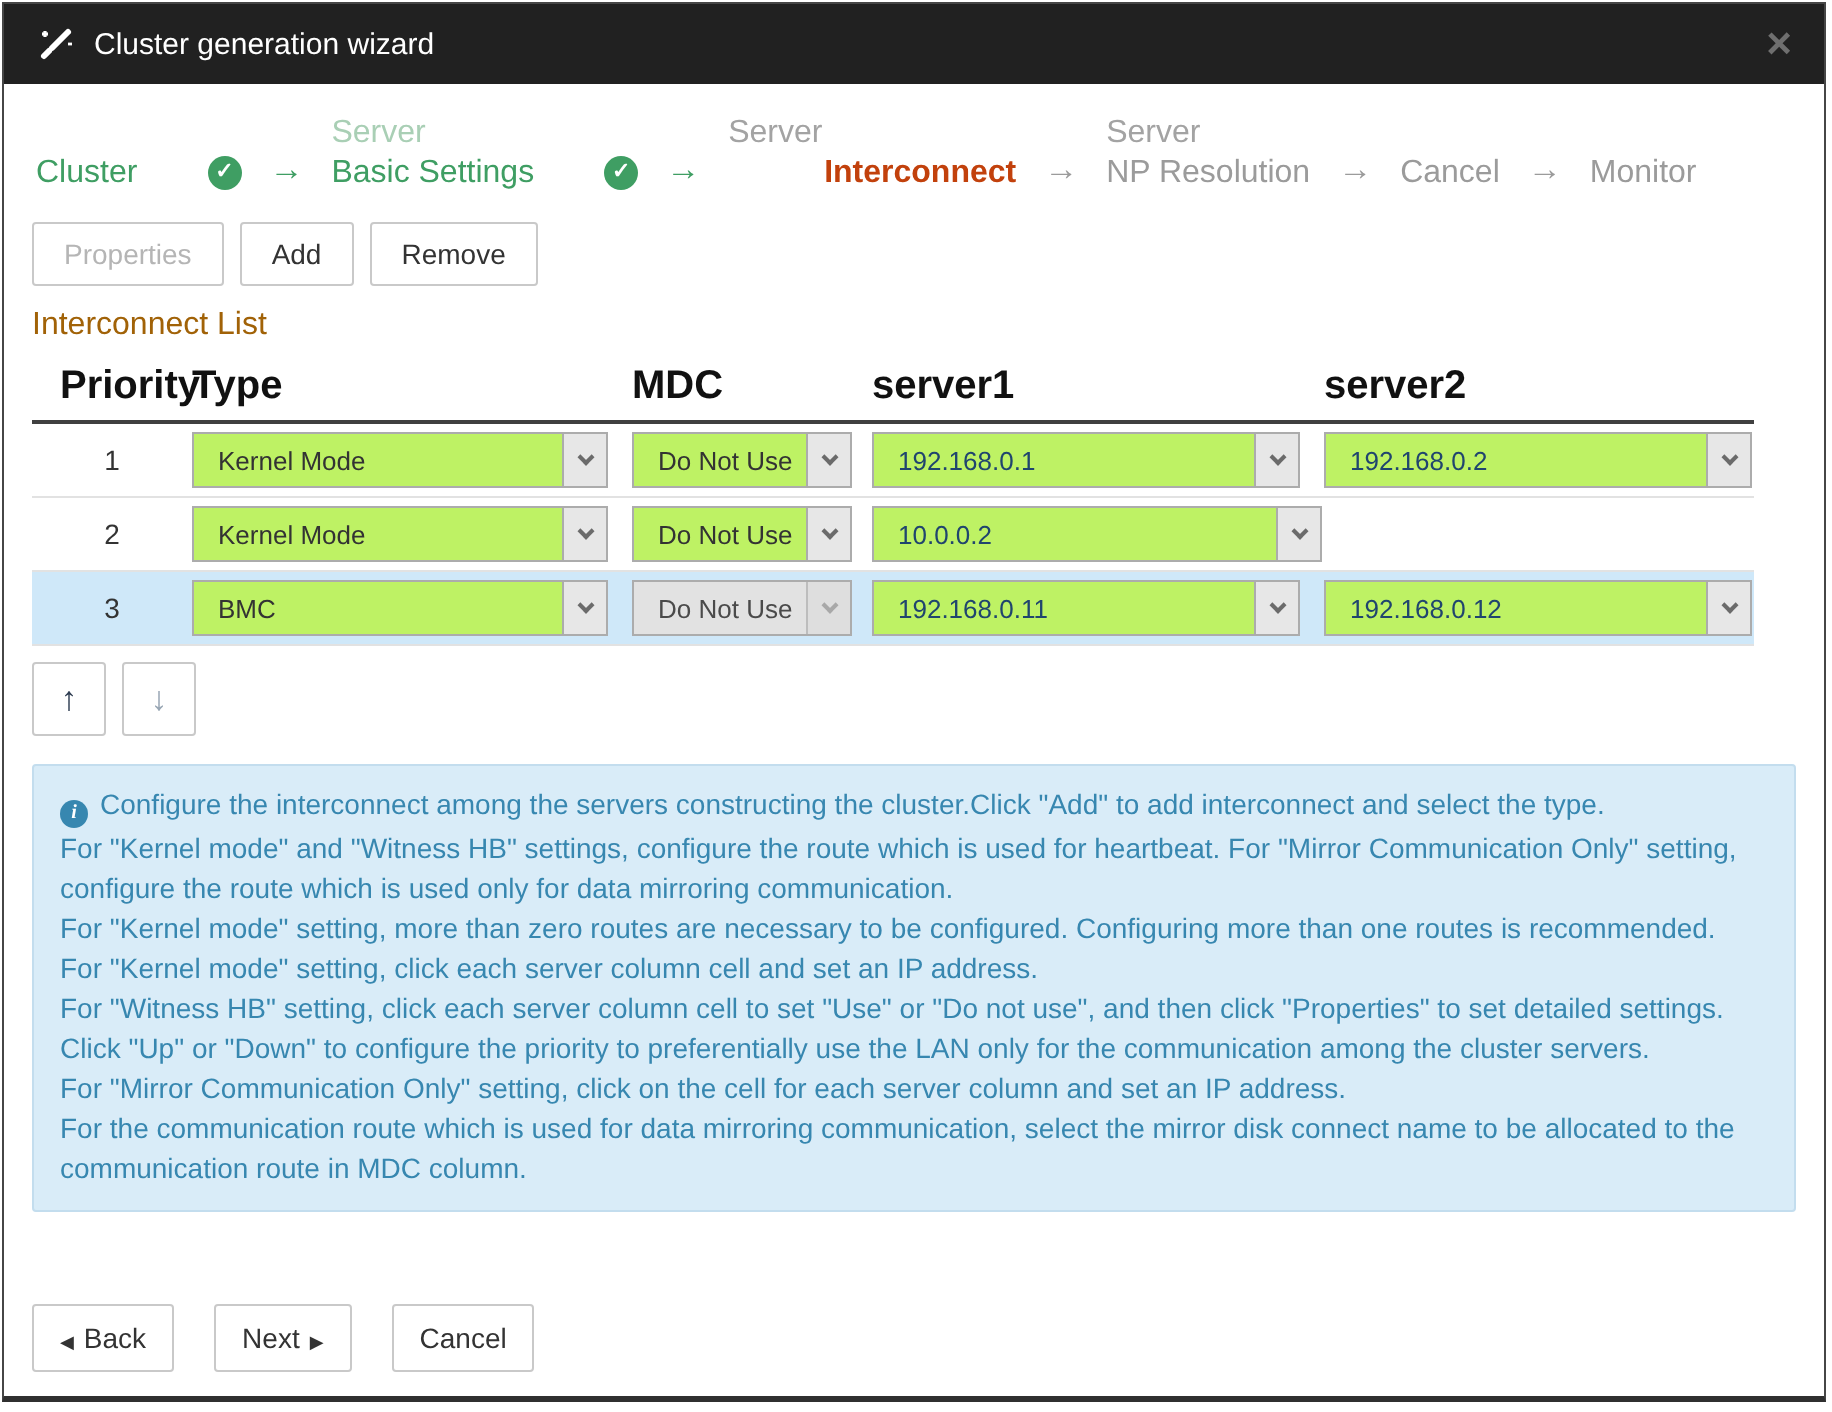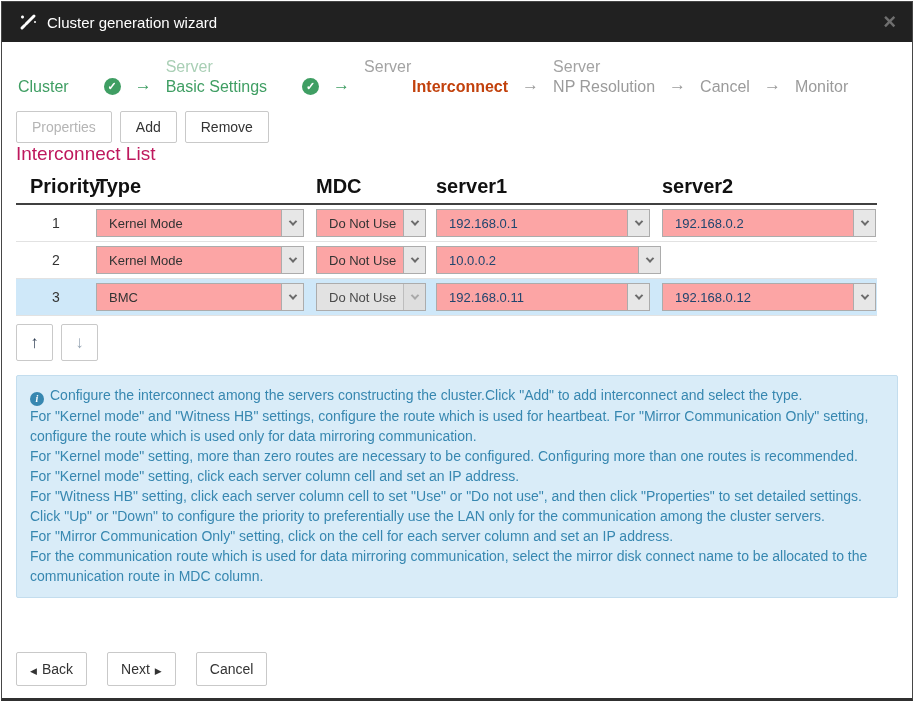--- a/index.html
+++ b/index.html
@@ -31,35 +31,35 @@
   .sarrow { font-size:17px; margin:0 14px 2px 14px; }
   .sarrow.green { color:#3f9e63; }
   .sarrow.gray { color:#9b9b9b; }
 
   
   .toolbar { margin-top:14px; display:flex; gap:8px; }
   .btn { background:#fff; border:1px solid #c9c9c9; border-radius:2px; font-size:14px; color:#333;
          padding:7px 15px; font-family:inherit; cursor:pointer; }
   .btn.disabled { color:#b5b5b5; }
 
-  .list-label { font-size:19px; color:#be185d; }
+  .list-label { margin-top:11px; font-size:16px; color:#a16207; }
 
   
   .table { margin-top:5px; width:861px; }
   .thead, .trow { display:grid; grid-template-columns:80px 220px 120px 226px 215px; }
   .thead { font-weight:bold; font-size:20px; color:#111; padding:5px 0 5px 0; border-bottom:2px solid #404040; }
   .thead .hc-priority { padding-left:14px; }
   .trow { align-items:center; height:37px; border-bottom:1px solid #e2e2e2; }
   .trow.selected { background:#cfe8f9; }
   .cell-priority { text-align:center; font-size:14px; color:#333; }
   .cell { padding-right:12px; }
   .cell.mdc { padding-right:10px; }
   .cell.s2 { padding-right:1px; }
 
-  .select { height:28px; border:1px solid #acacac; background:#fca5a5; display:flex; align-items:center;
+  .select { height:28px; border:1px solid #acacac; background:#bef264; display:flex; align-items:center;
             font-size:13px; color:#333; cursor:pointer; }
   .select .txt { padding-left:12px; flex:1; white-space:nowrap; overflow:hidden; }
   .select .arrowbox { width:22px; align-self:stretch; background:#e7e7e7; border-left:1px solid #acacac;
                       display:flex; align-items:center; justify-content:center; flex:0 0 22px; }
   .chev { width:6px; height:6px; border-right:2px solid #6b6b6b; border-bottom:2px solid #6b6b6b;
           transform:rotate(45deg) translate(-1px,-1px); }
   .select.ip .txt { color:#20456e; }
   .select.disabled { background:#e2e2e2; }
   .select.disabled .txt { color:#4a4a4a; }
   .select.disabled .arrowbox { background:#dedede; border-left-color:#bdbdbd; }

